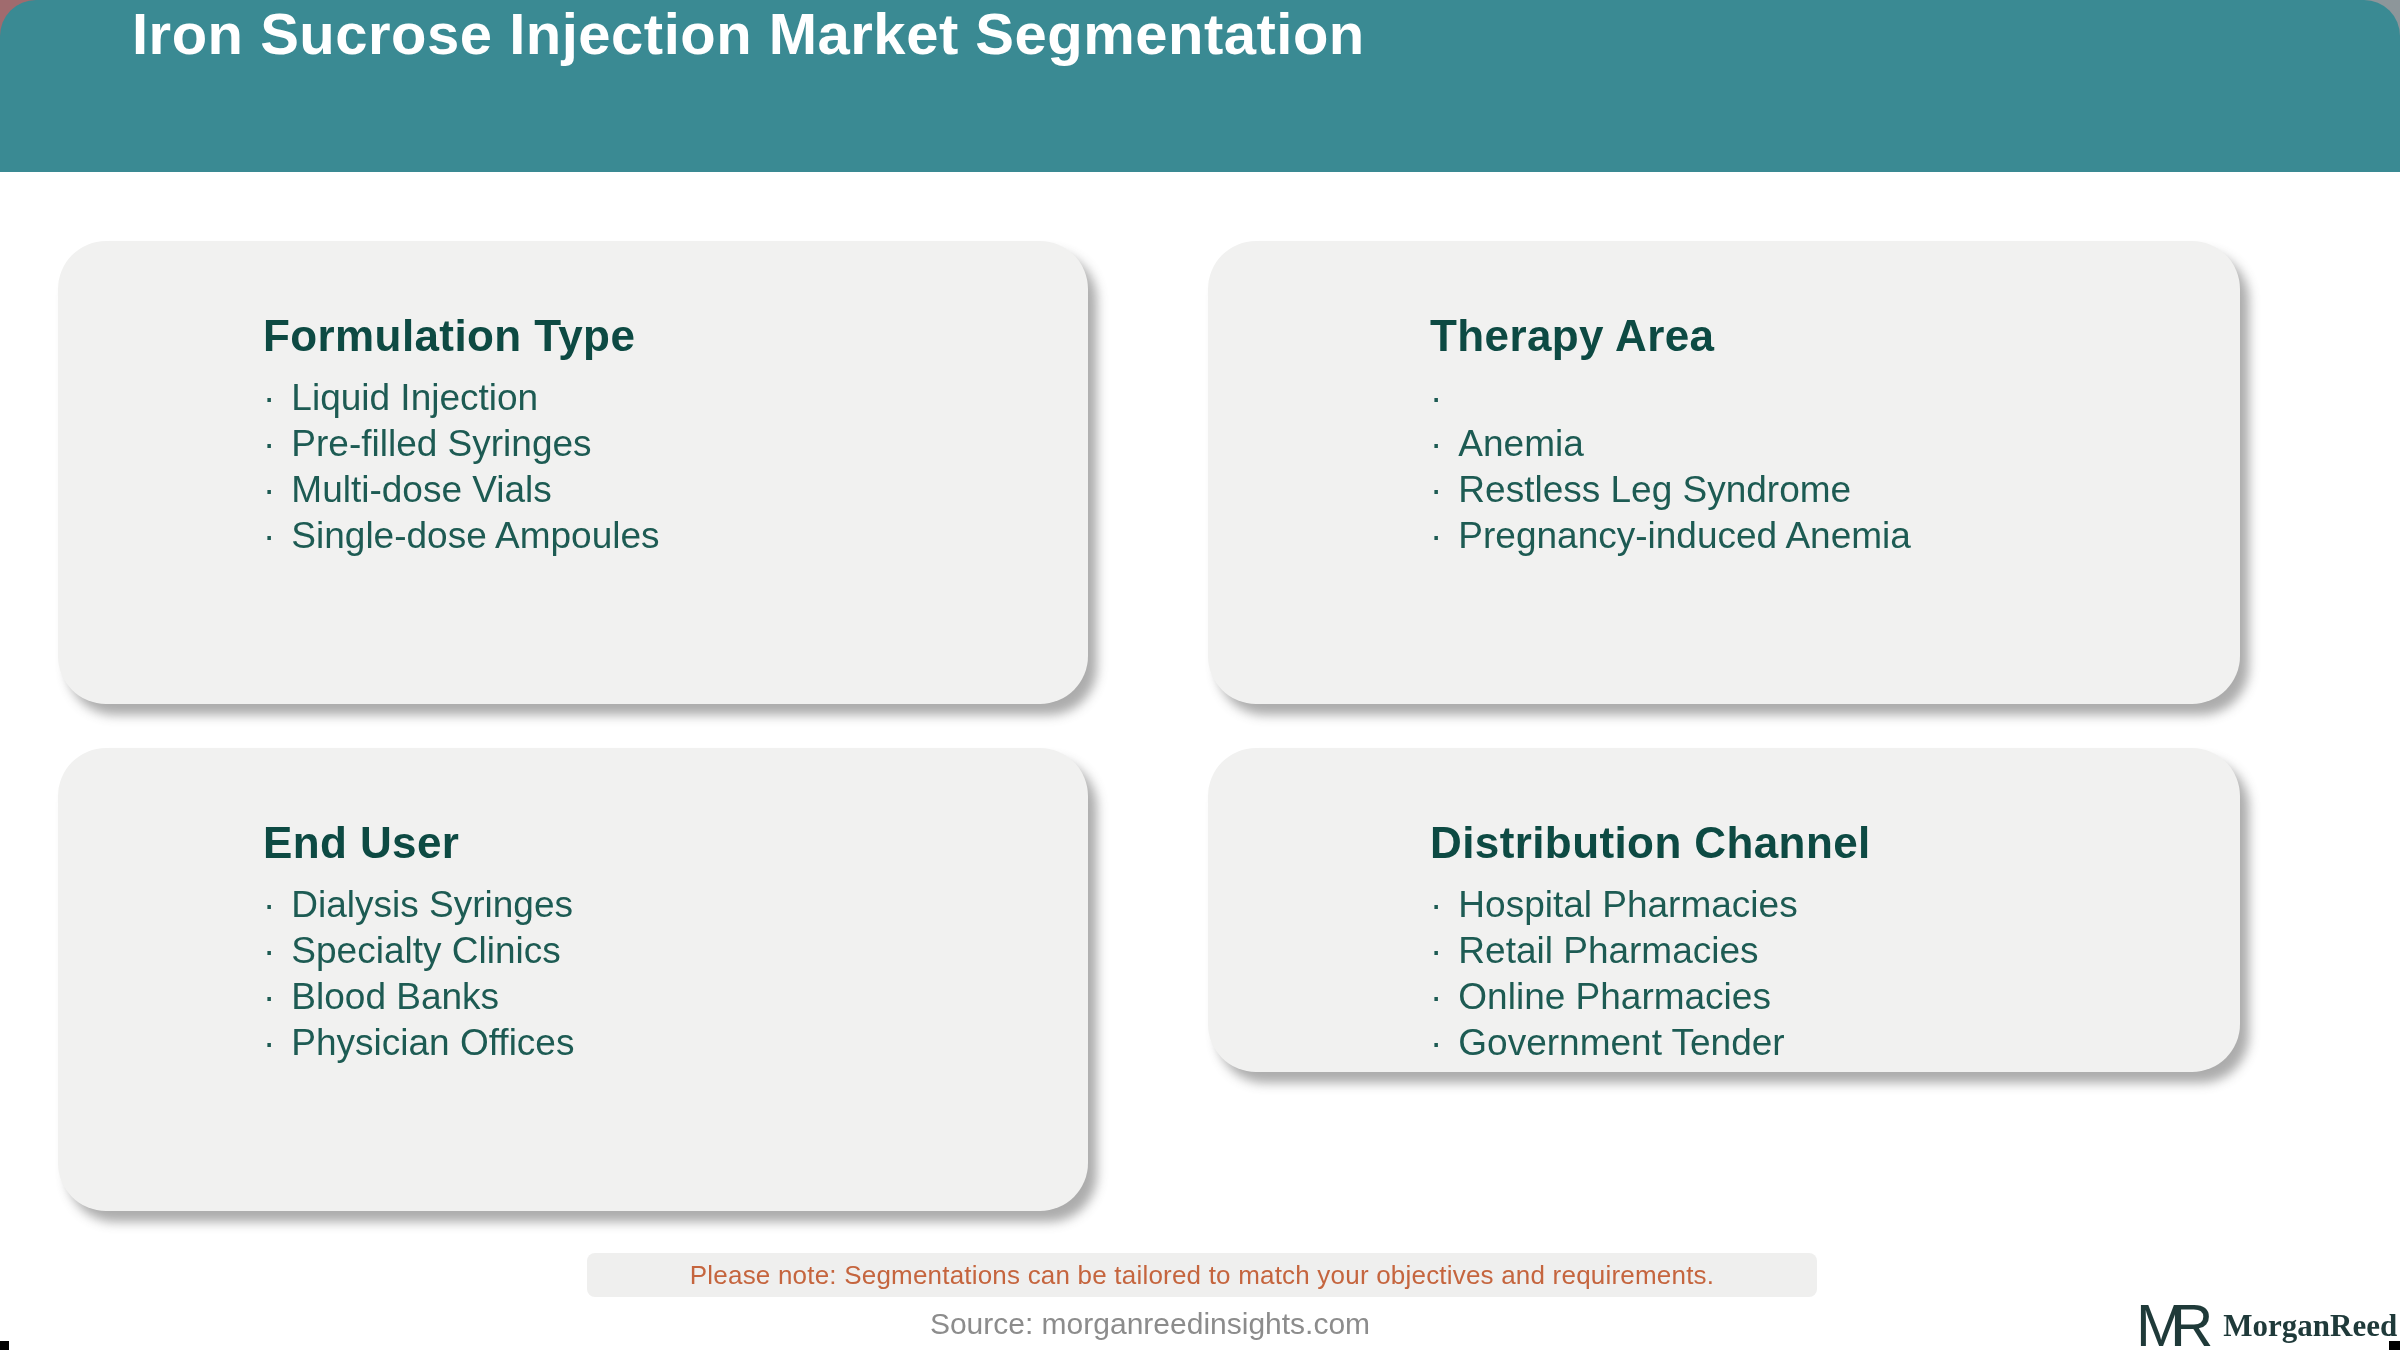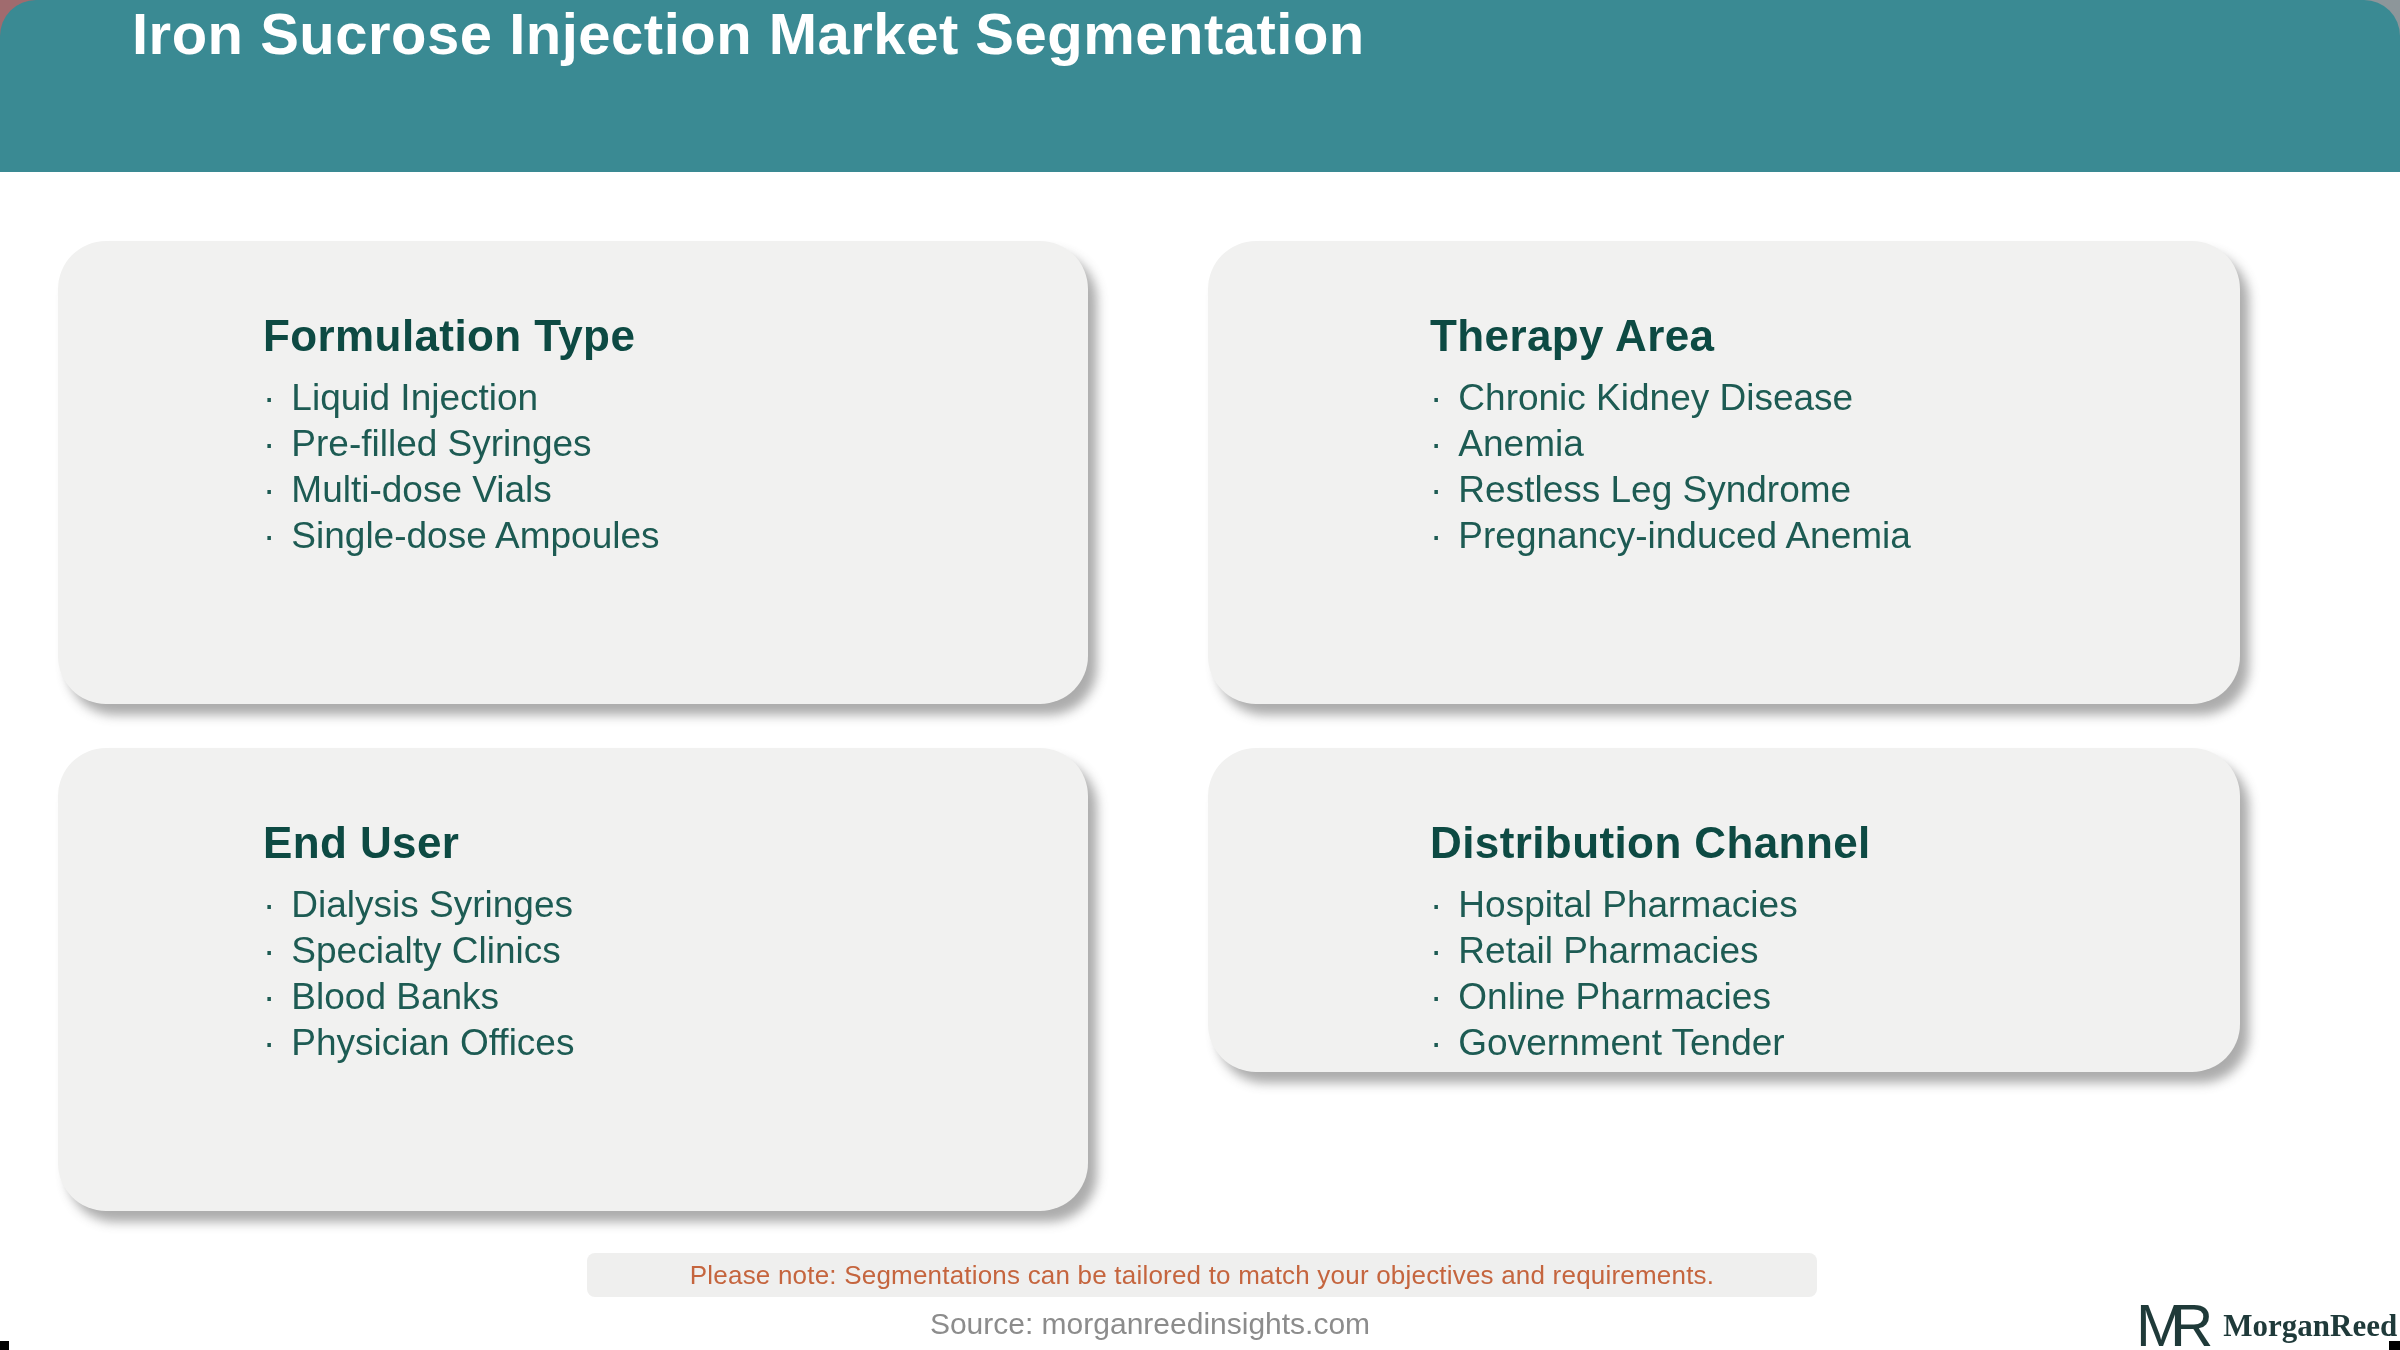--- a/index.html
+++ b/index.html
@@ -103,21 +103,20 @@
           <span>Single-dose Ampoules</span>
         </li>
     </ul>
   </div>
 
   <div class="card tr">
     <h2>Therapy Area</h2>
     <ul>
       <li>
           <span class="dot">·</span>
-          <span>Chronic Kidney Disease</span>
         </li>
       <li>
           <span class="dot">·</span>
           <span>Anemia</span>
         </li>
       <li>
           <span class="dot">·</span>
           <span>Restless Leg Syndrome</span>
         </li>
       <li>

